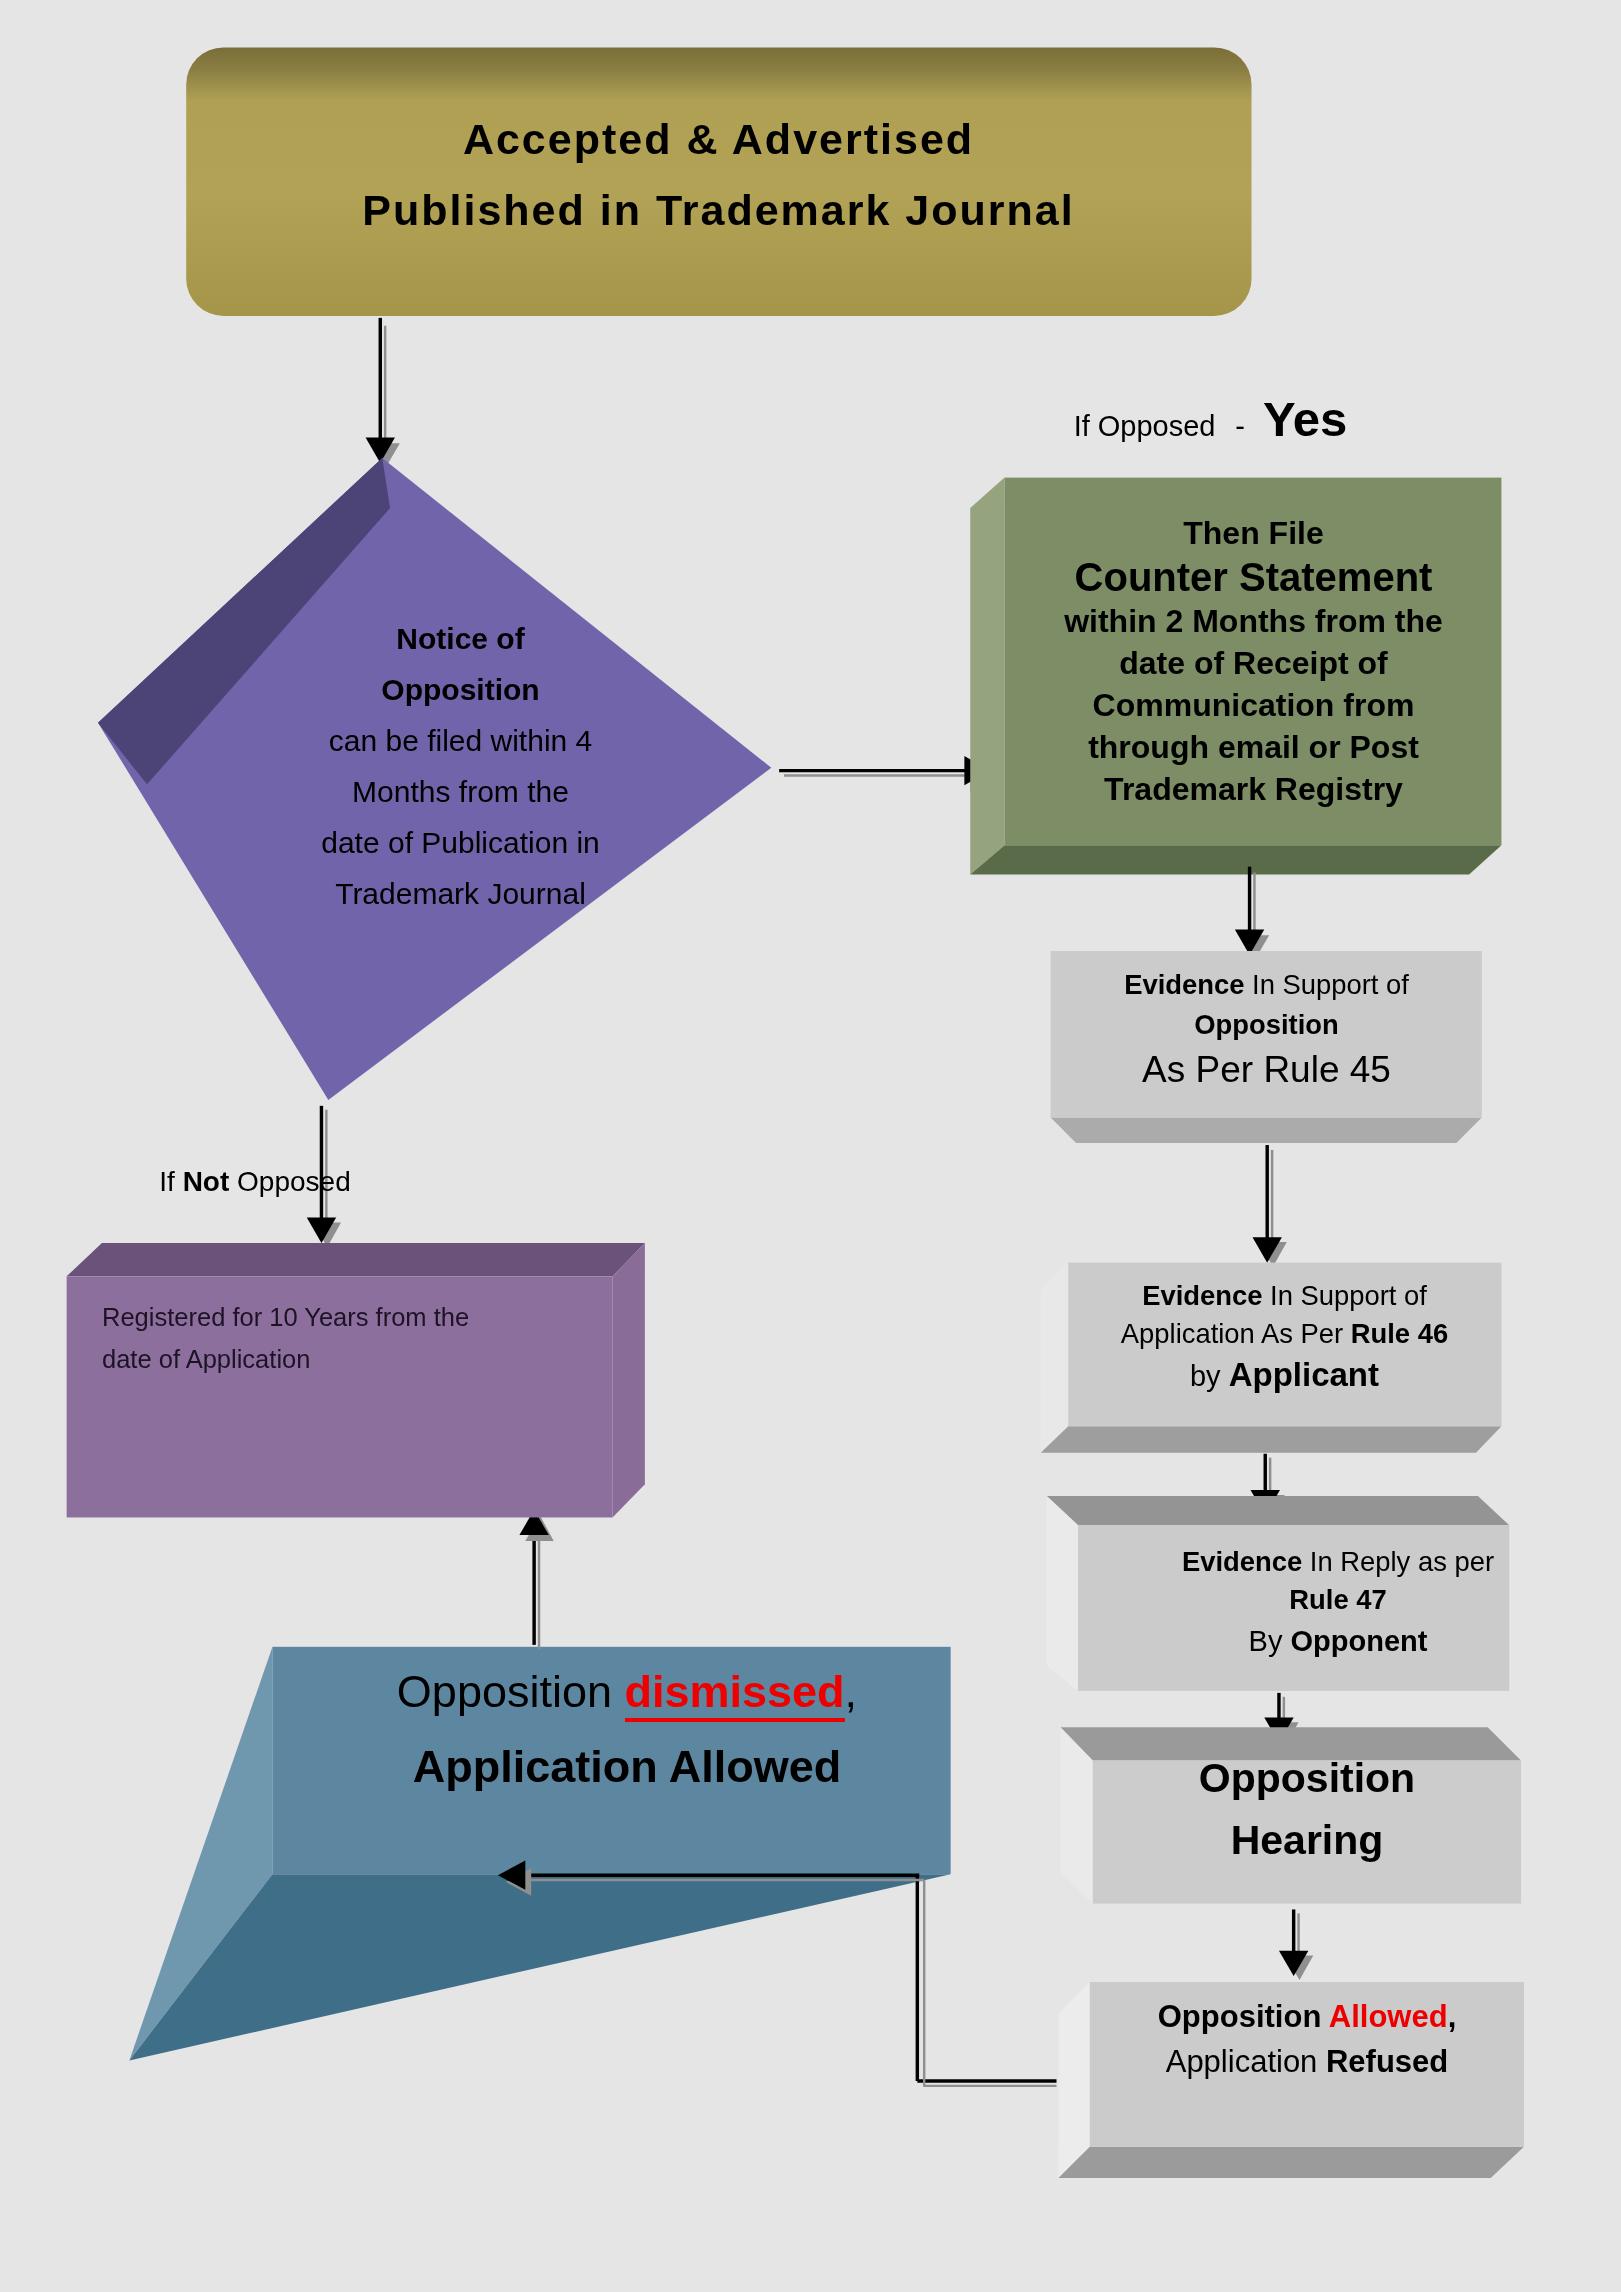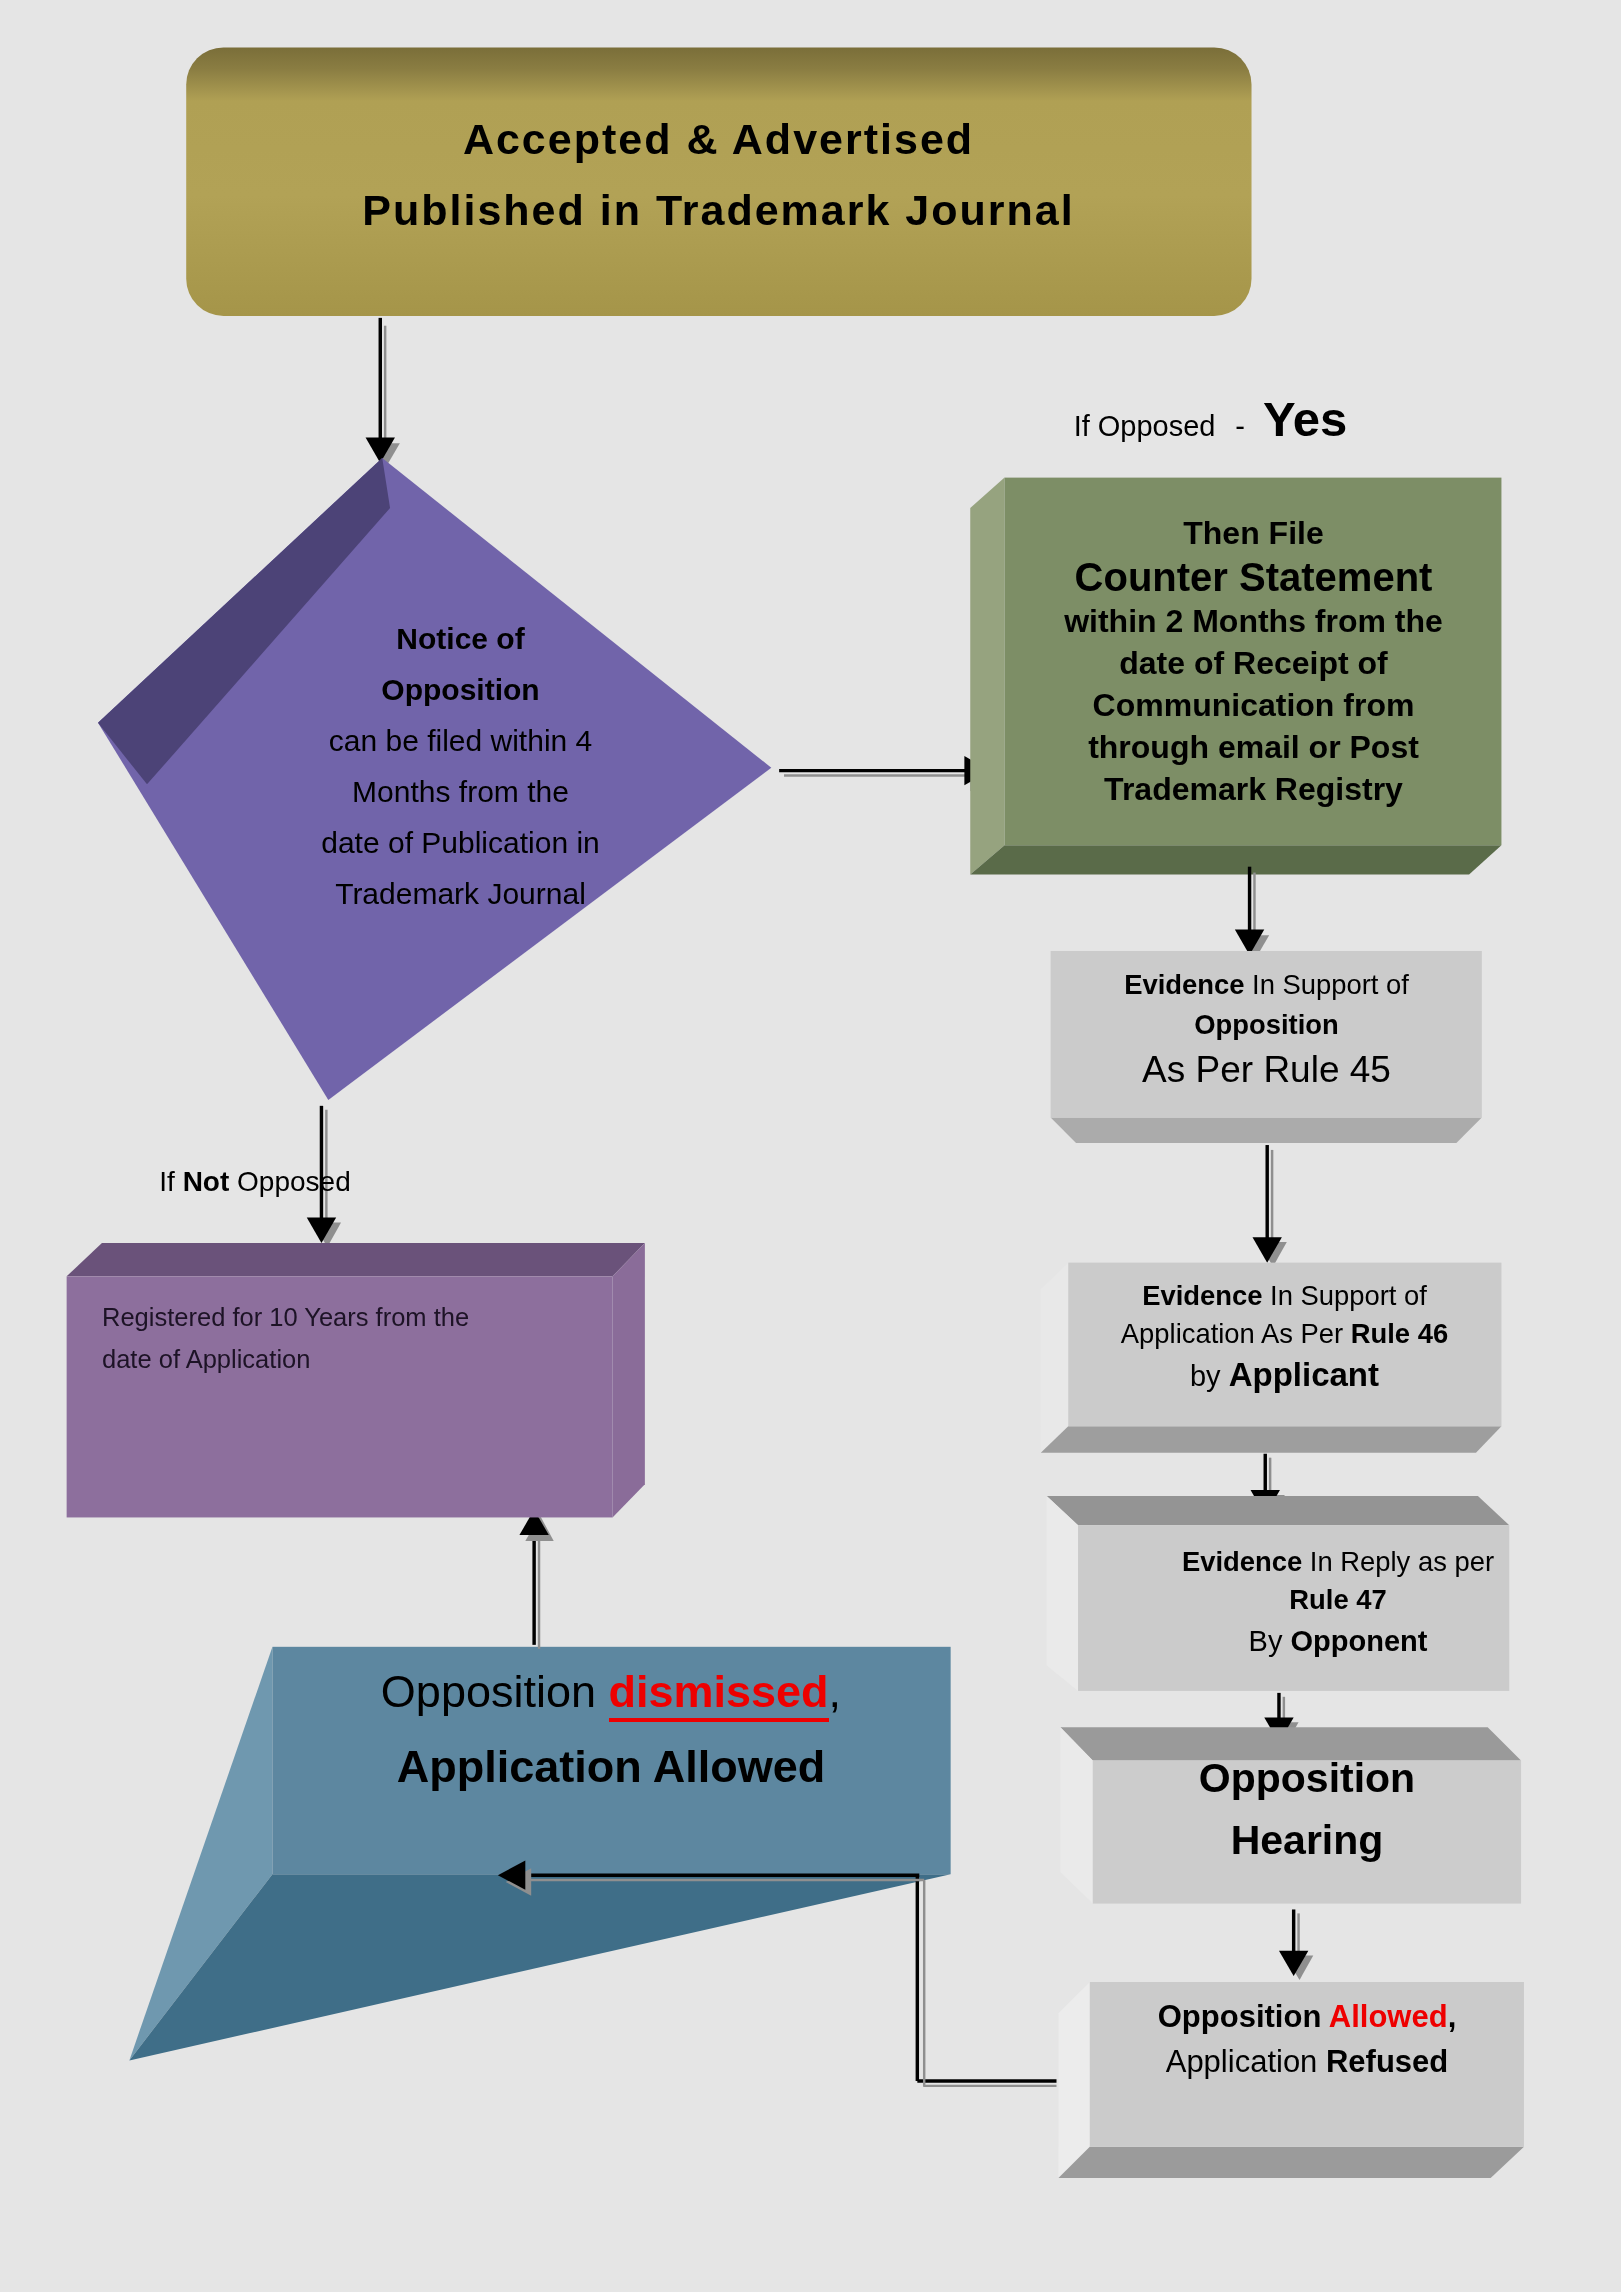--- a/index.html
+++ b/index.html
@@ -38,21 +38,21 @@
   .rule47-label .l3{line-height:44px;font-size:29px;}
   .hearing-label{left:1093px;top:1754px;width:428px;font-size:41px;font-weight:bold;}
   .hearing-label .l1{line-height:49px;}
   .hearing-label .l2{line-height:49px;margin-top:12.7px;}
   .refused-label{left:1090px;top:1995px;width:434px;font-size:31px;}
   .refused-label .l1{line-height:43px;font-weight:bold;}
   .refused-label .l2{line-height:47px;}
   .not-opposed-label{left:118px;top:1164px;width:274px;font-size:28px;line-height:35px;}
   .registered-label{left:102px;top:1296px;width:490px;text-align:left;font-size:25.5px;color:#1d1326;}
   .registered-label div{line-height:42px;}
-  .dismissed-label{left:272px;top:1664px;width:678px;font-size:45px;}
+  .dismissed-label{left:288px;top:1664px;width:678px;font-size:45px;}
   .dismissed-label .l1{line-height:55px;}
   .dismissed-label .l2{line-height:55px;margin-top:20px;font-weight:bold;}
   .b{font-weight:bold;}
   .red{color:#ee0000;font-weight:bold;}
   .red-underline{color:#ee0000;font-weight:bold;border-bottom:4.9px solid #ee0000;padding-bottom:1px;}
 </style>
 </head>
 <body>
 
 <div class="canvas">

